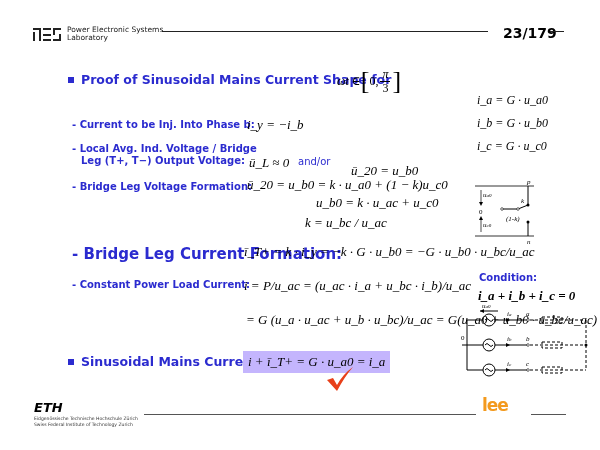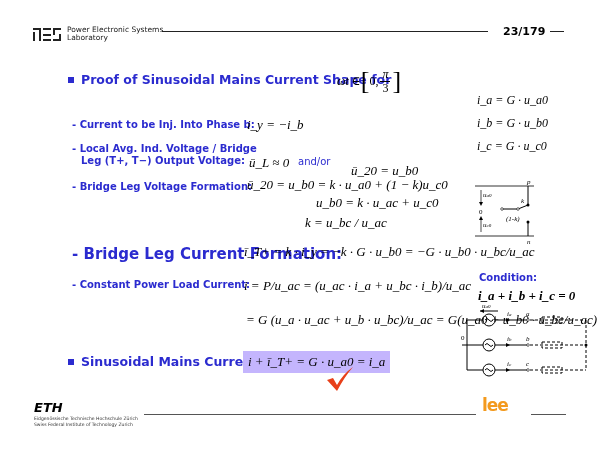--- a/index.html
+++ b/index.html
@@ -30,21 +30,21 @@
         <rect x="26" y="6" width="2" height="7"></rect>
         <rect x="20" y="11" width="8" height="2"></rect>
       </g>
     </svg>
 </div>
 <div class="abs" style="left:67px;top:26px;font-size:7.5px;line-height:8px;color:#222;">
   <div>Power Electronic Systems</div>
   <div>Laboratory</div>
 </div>
 <div class="hl" style="left:162px;top:31px;width:326px;"></div>
-<div class="abs" style="left:503px;top:25px;font-size:11px;font-weight:bold;">23/179</div>
+<div class="abs" style="left:503px;top:25px;font-size:14px;font-weight:bold;">23/179</div>
 <div class="hl" style="left:550px;top:31px;width:14px;"></div>
 
 <div class="abs blue" style="left:68px;top:72px;font-size:12.5px;">
   <span class="bullet"></span><span>Proof of Sinusoidal Mains Current Shape for</span>
 </div>
 <div class="abs m" style="left:337px;top:66px;font-size:12px;display:flex;align-items:center;">
   <span>ωt ∈ </span>
   <span style="font-size:26px;font-style:normal;line-height:30px;">[</span>
   <span style="font-style:normal;">0,</span>
   <span class="frac">

